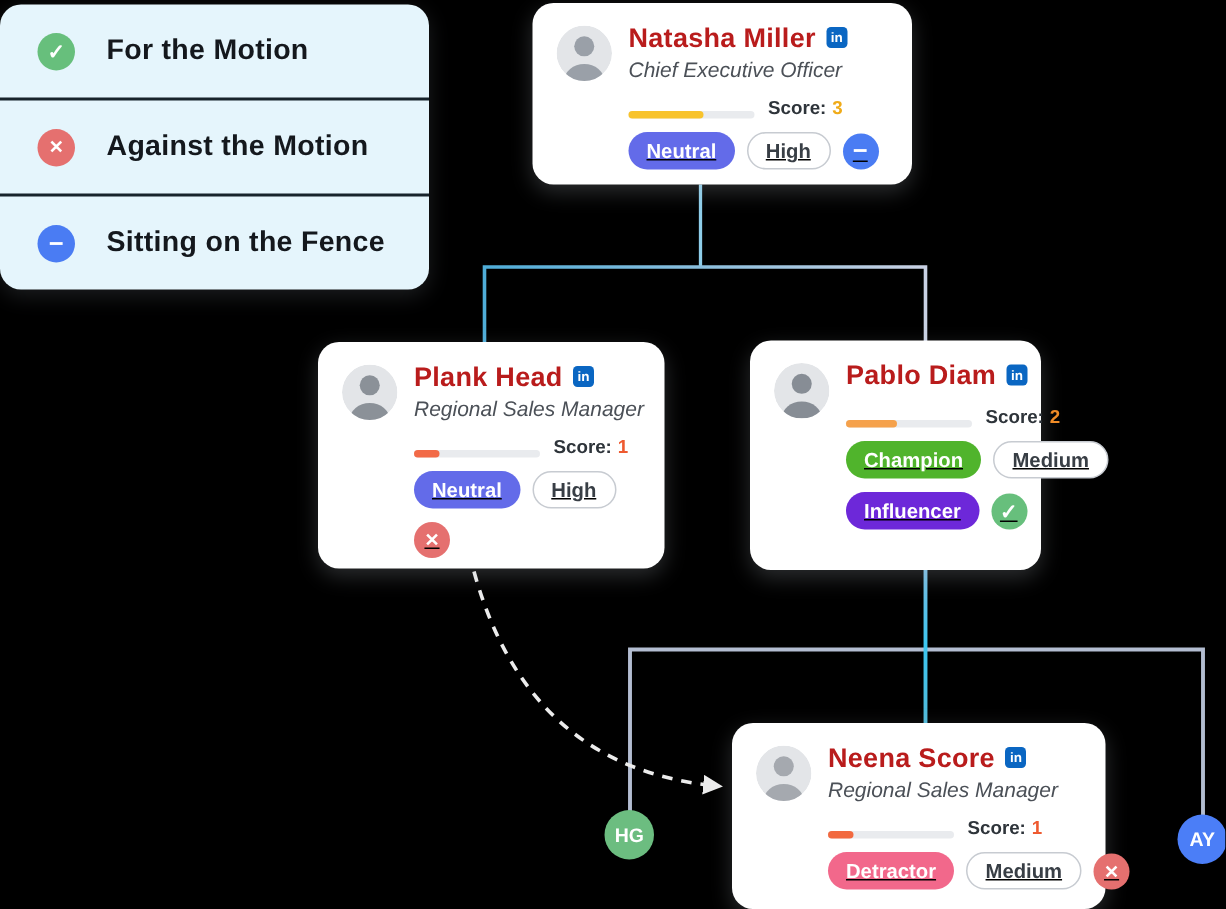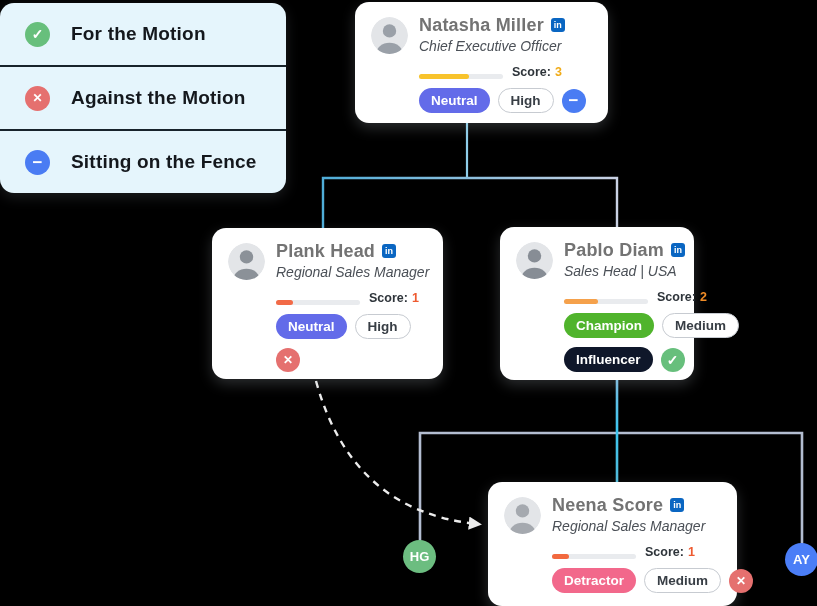--- a/index.html
+++ b/index.html
@@ -26,30 +26,30 @@
   .st-x::before{content:"✕";font-size:12px;}
   .st-minus::before{content:"−";font-size:17px;line-height:1;}
 
   
   .card{position:absolute;background:#fff;border-radius:14px;box-sizing:border-box;
         padding:13px 14px 11px 16px;display:flex;gap:11px;z-index:2;
         box-shadow:0 5px 14px rgba(195,203,216,.22);}
   .avatar{width:37px;height:37px;border-radius:50%;overflow:hidden;flex:none;margin-top:2px;}
   .info{flex:1;min-width:0;}
   .name-row{display:flex;align-items:center;gap:7px;height:20px;}
-  .name{font-size:18px;font-weight:700;color:#737373;white-space:nowrap;letter-spacing:.2px;}
+  .name{font-size:18px;font-weight:700;color:#b91c1c;white-space:nowrap;letter-spacing:.2px;}
   .li{width:14px;height:14px;background:#0a66c2;border-radius:3px;color:#fff;font-size:9px;
       font-weight:700;display:flex;align-items:center;justify-content:center;flex:none;}
   .title{font-size:14px;color:#4b5057;margin-top:3px;white-space:nowrap;font-style:italic;}
   .score-row{display:flex;align-items:flex-end;margin-top:11px;height:14px;}
   .bar{width:84px;height:5px;background:#e9ebee;border-radius:3px;margin-right:9px;flex:none;}
   .fill{height:100%;border-radius:3px;}
   .score-label{font-size:12.5px;font-weight:700;color:#2e343a;margin-right:4px;}
   .score-val{font-size:12.5px;font-weight:700;}
-  .badges{display:flex;align-items:center;gap:8px;margin-top:9px;}
+  .badges{display:flex;align-items:center;gap:8px;margin-top:9px;text-decoration:underline;}
   .pill{padding:4px 12px;border-radius:999px;font-size:13.5px;font-weight:600;color:#fff;
         white-space:nowrap;line-height:17px;}
   .pill.outline{background:#fff;border:1.5px solid #c7cbd1;color:#383e45;padding:3px 12px;}
 
   
   .node{position:absolute;width:33px;height:33px;border-radius:50%;display:flex;z-index:2;
         align-items:center;justify-content:center;color:#fff;font-weight:700;font-size:13px;}
   #node-hg{left:403px;top:540px;}
   #node-ay{left:785px;top:543px;}
 
@@ -167,34 +167,33 @@
           <circle cx="18" cy="18" r="18" fill="#e3e5e8"></circle>
           <circle cx="18" cy="13.5" r="6.5" fill="#878d95"></circle>
           <path d="M5,36 a13,11 0 0 1 26,0 z" fill="#878d95"></path>
         </svg>
     </div>
     <div class="info">
       <div class="name-row">
         <span class="name">Pablo Diam</span>
         <span class="li">in</span>
       </div>
-      <div class="title">Sales Head | USA</div>
       <div class="score-row">
         <div class="bar">
           <div class="fill" style="width:40%;background:#f5a14b"></div>
         </div>
         <span class="score-label">Score:</span>
         <span class="score-val" style="color:#f08c27">2</span>
       </div>
       <div class="badges">
         <span class="pill" style="background:#50b42c">Champion</span>
         <span class="pill outline">Medium</span>
       </div>
       <div class="badges">
-        <span class="pill" style="background:#0f172a">Influencer</span>
+        <span class="pill" style="background:#6d28d9">Influencer</span>
         <span class="sticon st-check"></span>
       </div>
     </div>
   </div>
 
   <div class="card" id="card-3">
     <div class="avatar">
       <svg viewBox="0 0 36 36" width="37" height="37">
           <circle cx="18" cy="18" r="18" fill="#e3e5e8"></circle>
           <circle cx="18" cy="13.5" r="6.5" fill="#a5a9af"></circle>

